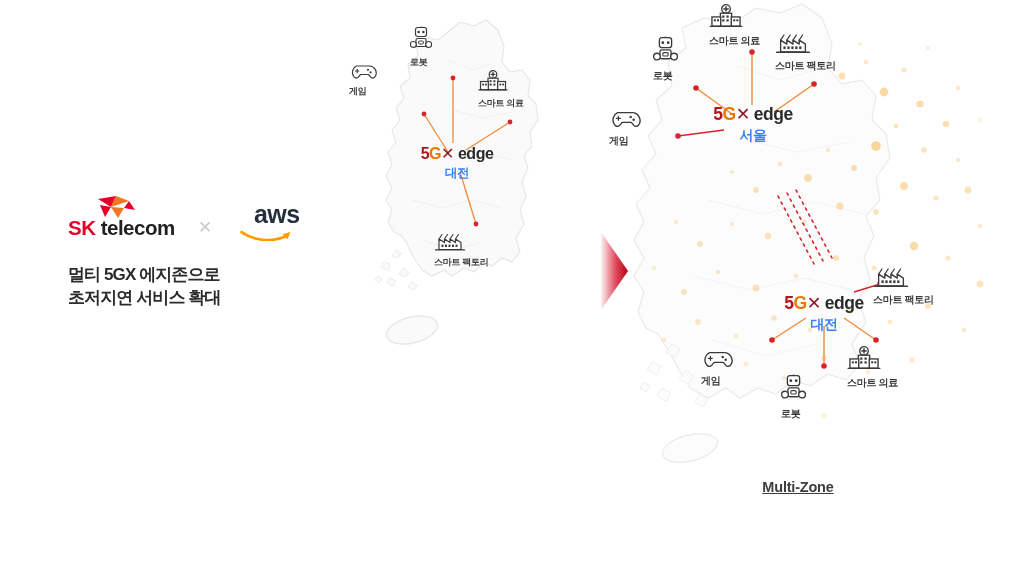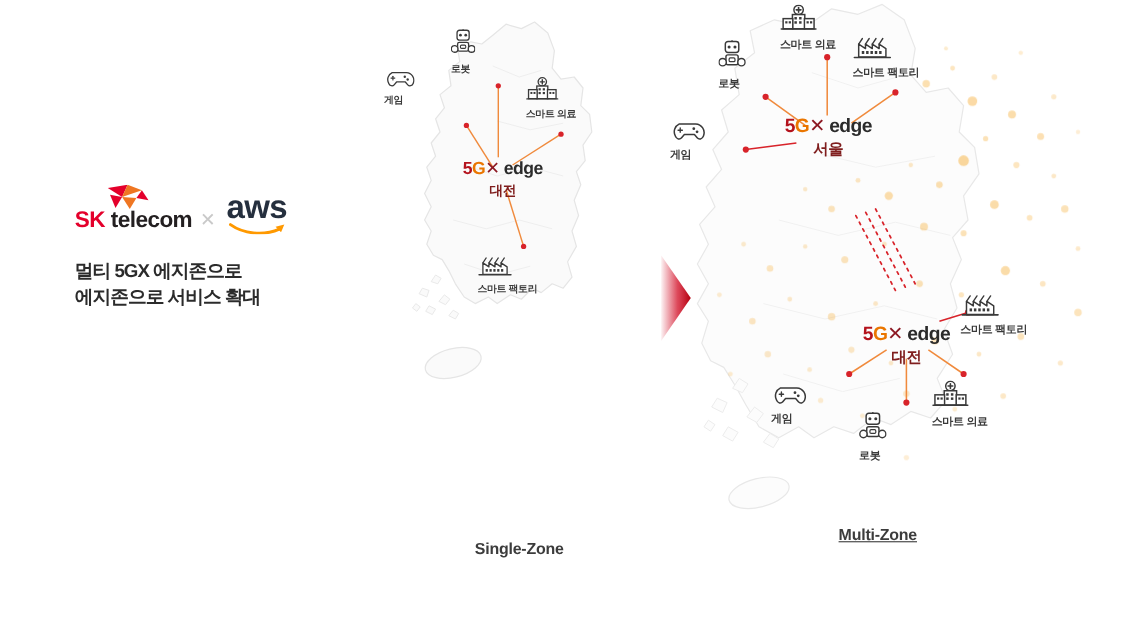--- a/index.html
+++ b/index.html
@@ -25,21 +25,22 @@
   #brandblock {
     position: absolute;
     left: 68px;
     top: 168px;
     width: 300px;
   }
   #logorow {
     display: flex;
     align-items: flex-end;
     height: 46px;
-    gap: 0px;
+    gap: 16px;
+    margin-top: 28px;
   }
   .sk-logo {
     position: relative;
     width: 104px;
     height: 46px;
   }
   .sk-mark {
     position: absolute;
     left: 28px;
     top: 0px;
@@ -68,23 +69,23 @@
     font-weight: 300;
     padding-bottom: 4px;
   }
   .aws-logo {
     position: relative;
     width: 66px;
     height: 44px;
   }
   .aws-word {
     position: absolute;
-    left: 0;
+    left: 16px;
     top: 4px;
-    font-size: 30px;
+    font-size: 25px;
     font-weight: 700;
     letter-spacing: -0.6px;
     color: #252f3e;
     line-height: 1;
   }
   .aws-smile {
     position: absolute;
     left: 2px;
     top: 30px;
     width: 60px;
@@ -172,21 +173,21 @@
     white-space: nowrap;
     line-height: 1;
   }
   .edge-logo .c5 { color: #b4131d; }
   .edge-logo .cg { color: #ea7600; }
   .edge-logo .cx { color: #8c1822; letter-spacing: 0.5px; }
   .edge-logo .cedge { color: #2b2b2b; margin-left: 3px; font-weight: 700; text-align: center; }
   .edge-city {
     margin-top: 3px;
     font-weight: 700;
-    color: #7f1d1d;
+    color: #3b82f6;
     letter-spacing: -0.4px;
   }
   .edge-cluster.sz .edge-logo { font-size: 16px; }
   .edge-cluster.sz .edge-city { font-size: 12.5px; }
   .edge-cluster.mz .edge-logo { font-size: 17.5px; }
   .edge-cluster.mz .edge-city { font-size: 14px; }
 </style>
 </head>
 <body>
 
@@ -214,21 +215,21 @@
         <svg class="aws-smile" viewBox="0 0 60 13">
           <path d="M1.5 4.2 C13 12.4 31 14.8 46 8.2" fill="none" stroke="#f90" stroke-width="2.7" stroke-linecap="round"></path>
           <path d="M42.5 6.2 L50.5 4.0 L47.5 11.2 Z" fill="#f90"></path>
         </svg>
       </div>
 
     </div>
 
     <div id="headline">
       <span class="hl-line">멀티 5GX 에지존으로</span>
-      <span class="hl-line">에지존으로 서비스 확대</span>
+      <span class="hl-line">초저지연 서비스 확대</span>
     </div>
 
   </div>
 
   <div class="map-panel" id="panel-single">
 
     <svg class="map-svg" width="240" height="480" viewBox="0 0 240 480">
       <g>
         <path d="M96 32 L108 22 L122 26 L134 20 L146 30 L152 46 L150 62 L158 72 L170 70 L178 80
                  L176 96 L184 104 L186 120 L178 132 L180 146 L172 156 L176 168 L170 182 L174 196
@@ -331,21 +332,20 @@
         </svg>
       </span>
       <span class="lbl">스마트 팩토리</span>
     </div>
 
     <div class="edge-cluster sz" style="left:105px; top:146px;">
       <div class="edge-logo"><span class="c5">5</span><span class="cg">G</span><span class="cx">✕</span><span class="cedge">edge</span></div>
       <div class="edge-city">대전</div>
     </div>
 
-    <div class="zone-caption" id="caption-single">Single-Zone</div>
   </div>
 
   <svg id="arrow" viewBox="0 0 30 78">
     <defs>
       <linearGradient id="arrGrad" x1="0" y1="0" x2="1" y2="0">
         <stop offset="0%" stop-color="#d0021b" stop-opacity="0.05"></stop>
         <stop offset="55%" stop-color="#d0021b" stop-opacity="0.72"></stop>
         <stop offset="100%" stop-color="#b3000f" stop-opacity="1"></stop>
       </linearGradient>
     </defs>

